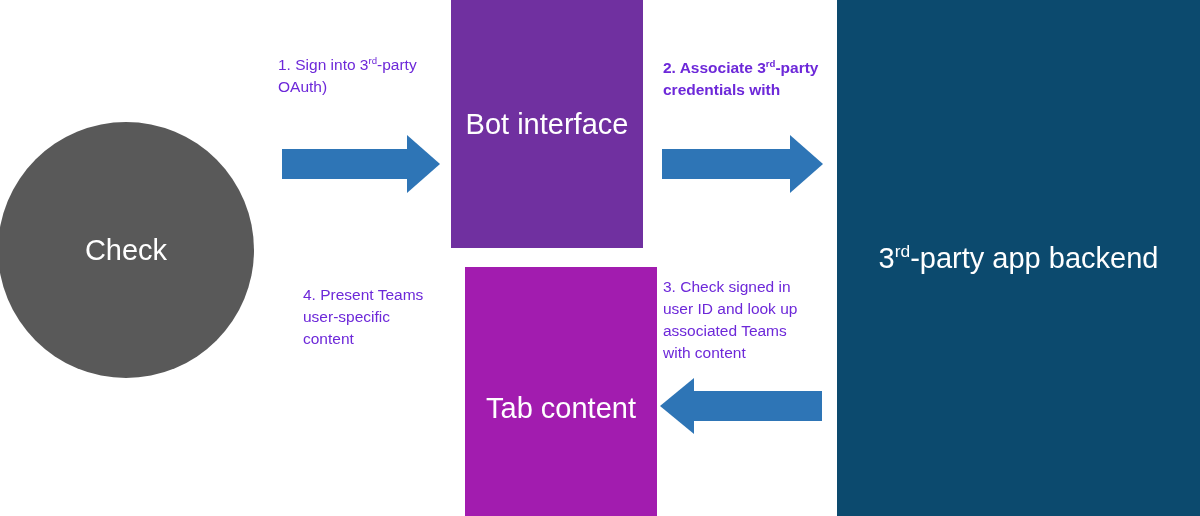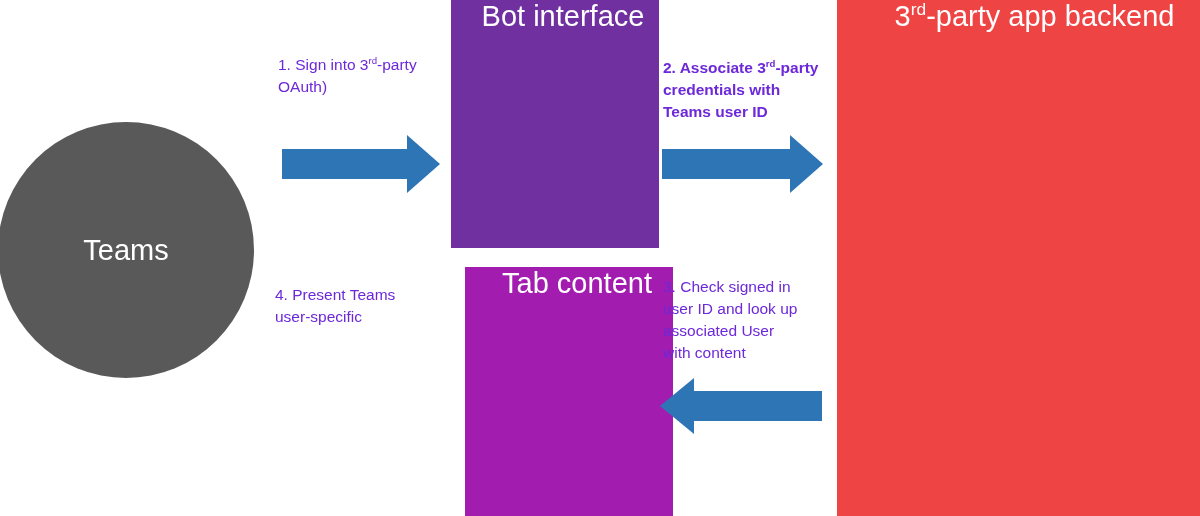--- a/index.html
+++ b/index.html
@@ -32,37 +32,37 @@
     height: 256px;
     border-radius: 50%;
     background: #595959;
     display: flex;
     align-items: center;
     justify-content: center;
   }
   .box {
     position: absolute;
     display: flex;
+    align-items: center;
     justify-content: center;
-    padding-left: 16px;
   }
   .box-bot {
     left: 451px; top: 0px;
     width: 192px; height: 248px;
     background: #7030A0;
   }
   .box-tab {
     left: 465px; top: 267px;
     width: 192px; height: 282px;
     background: #a21caf;
   }
   .box-backend {
     left: 837px; top: 0px;
     width: 363px; height: 516px;
-    background: #ef4444;
+    background: #0c4a6e;
   }
   .node-label sup {
     font-size: 60%;
     line-height: 0;
   }
 
   
   .arrow { position: absolute; }
   .arrow .body {
     position: absolute;
@@ -102,29 +102,29 @@
     position: absolute;
     color: #6d28d9;
     font-size: 15.5px;
     line-height: 22px;
   }
   .ann-line { white-space: nowrap; }
   .ann sup { font-size: 62%; line-height: 0; }
   .ann-1 { left: 278px; top: 54px; }
   .ann-2 { left: 663px; top: 57px; font-weight: bold; }
   .ann-3 { left: 663px; top: 276px; }
-  .ann-4 { left: 275px; top: 284px; }
+  .ann-4 { left: 303px; top: 284px; }
 </style>
 </head>
 <body>
 
 <div class="canvas">
 
   <div class="circle">
-    <span class="node-label">Teams</span>
+    <span class="node-label">Check</span>
   </div>
 
   <div class="box box-bot">
     <span class="node-label">Bot interface</span>
   </div>
 
   <div class="box box-tab">
     <span class="node-label">Tab content</span>
   </div>
 
@@ -148,28 +148,28 @@
   </div>
 
   <div class="ann ann-1">
     <div class="ann-line"><span>1. Sign into 3</span><sup>rd</sup><span>-party</span></div>
     <div class="ann-line">OAuth)</div>
   </div>
 
   <div class="ann ann-2">
     <div class="ann-line"><span>2. Associate 3</span><sup>rd</sup><span>-party</span></div>
     <div class="ann-line">credentials with</div>
-    <div class="ann-line">Teams user ID</div>
   </div>
 
   <div class="ann ann-3">
     <div class="ann-line">3. Check signed in</div>
     <div class="ann-line">user ID and look up</div>
-    <div class="ann-line">associated User</div>
+    <div class="ann-line">associated Teams</div>
     <div class="ann-line">with content</div>
   </div>
 
   <div class="ann ann-4">
     <div class="ann-line">4. Present Teams</div>
     <div class="ann-line">user-specific</div>
+    <div class="ann-line">content</div>
   </div>
 
 </div>
 
 </body></html>

